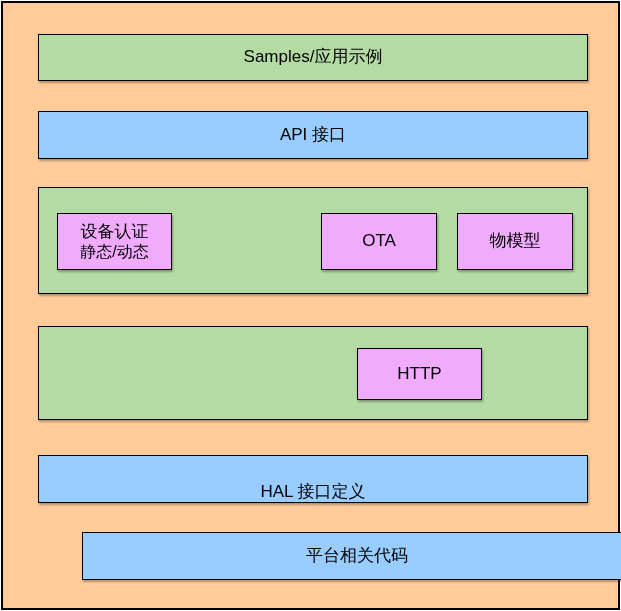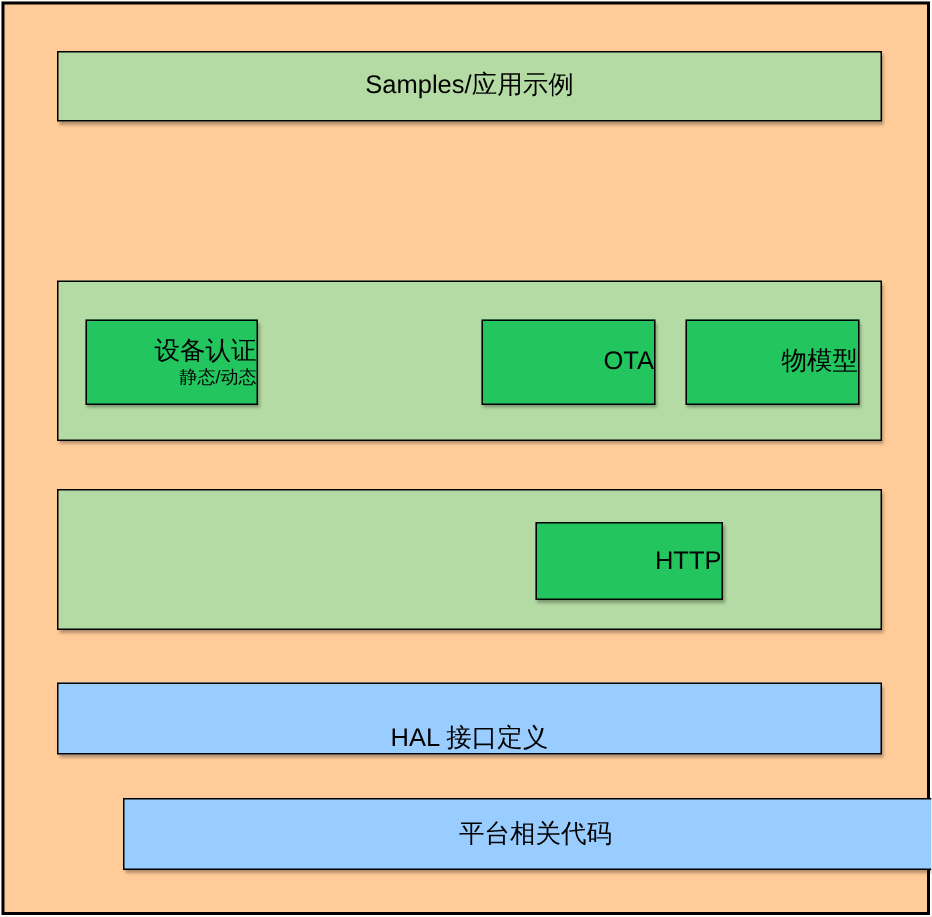--- a/index.html
+++ b/index.html
@@ -31,28 +31,28 @@
     display: flex;
     flex-direction: column;
     align-items: center;
     justify-content: center;
     text-align: center;
     color: #000000;
     box-shadow: 1px 2px 2px rgba(0,0,0,0.30);
   }
   .green { background: #b5dba4; }
   .blue  { background: #99ccff; }
-  .white { background: #22c55e; align-items: flex-end; }
+  .white { background: #f0abfc; }
   .lbl {
     font-size: 17px;
     line-height: 1.2;
     white-space: nowrap;
   }
   .sublbl {
-    font-size: 12px;
+    font-size: 16px;
     line-height: 1.15;
     white-space: nowrap;
   }
   
   #layer-samples  { left: 35px; top: 31px;  width: 550px; height: 47px; text-align: right; }
   #layer-api      { left: 35px; top: 108px; width: 550px; height: 48px; }
   #layer-features { left: 35px; top: 184px; width: 550px; height: 107px; }
   #layer-protocols{ left: 35px; top: 323px; width: 550px; height: 94px; }
   #layer-hal      { left: 35px; top: 452px; width: 550px; height: 48px; justify-content: flex-end; }
   #layer-platform { left: 35px; top: 529px; width: 550px; height: 48px; margin-left: 44px; }
@@ -71,20 +71,23 @@
 </head>
 <body>
 
 <div class="stage">
   <div class="frame">
 
     <div class="box green" id="layer-samples">
       <span class="lbl">Samples/应用示例</span>
     </div>
 
+    <div class="box blue" id="layer-api">
+      <span class="lbl">API 接口</span>
+    </div>
 
     <div class="box green group" id="layer-features">
       <div class="box white" id="feature-0">
         <span class="lbl">设备认证</span>
         <span class="sublbl">静态/动态</span>
       </div>
       <div class="box white" id="feature-2">
         <span class="lbl">OTA</span>
       </div>
       <div class="box white" id="feature-3">

